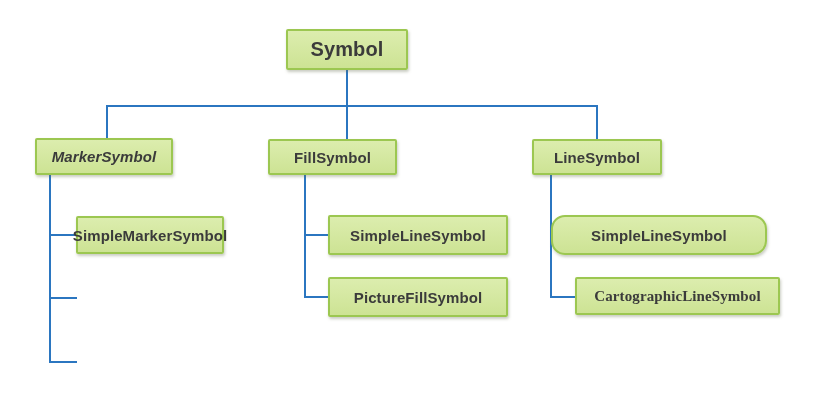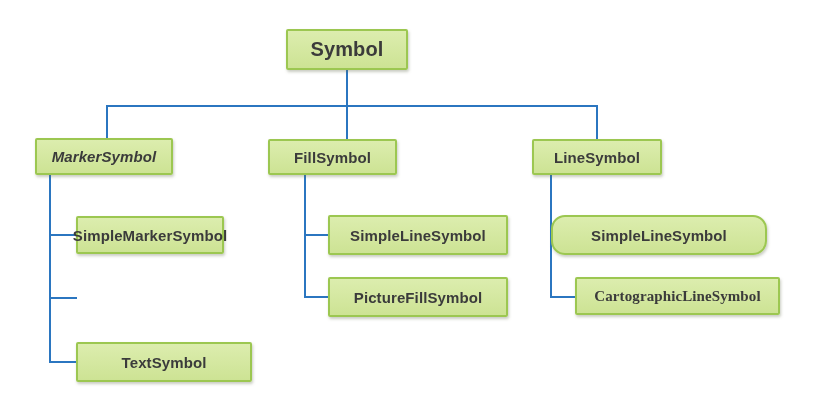--- a/index.html
+++ b/index.html
@@ -96,21 +96,20 @@
   <div class="connector c-line-stub1"></div>
   <div class="connector c-line-stub2"></div>
 
   <div class="node root n-symbol">Symbol</div>
 
   <div class="node n-marker">MarkerSymbol</div>
   <div class="node n-fill">FillSymbol</div>
   <div class="node n-line">LineSymbol</div>
 
   <div class="node n-simplemarker">SimpleMarkerSymbol</div>
-  <div class="node n-textsymbol">TextSymbol</div>
 
   <div class="node n-simplefill">SimpleLineSymbol</div>
   <div class="node n-picturefill">PictureFillSymbol</div>
 
   <div class="node n-simpleline">SimpleLineSymbol</div>
   <div class="node n-cartoline">CartographicLineSymbol</div>
 
 </div>
 
 </body></html>

